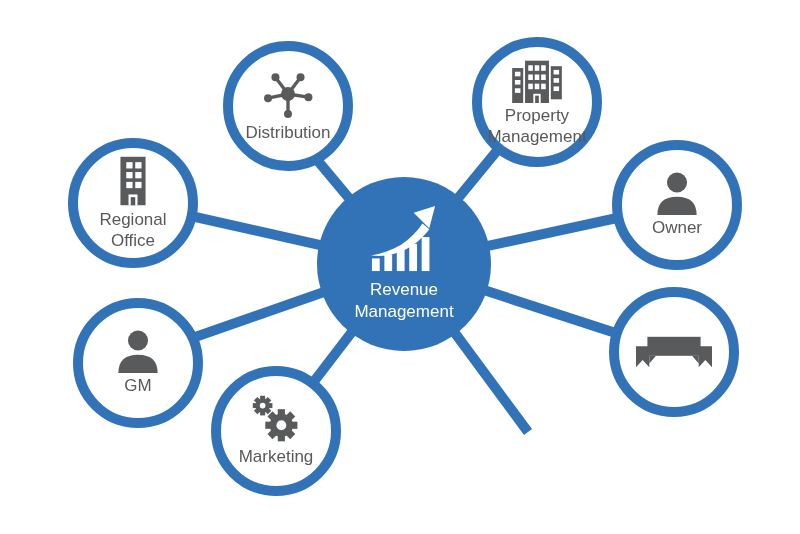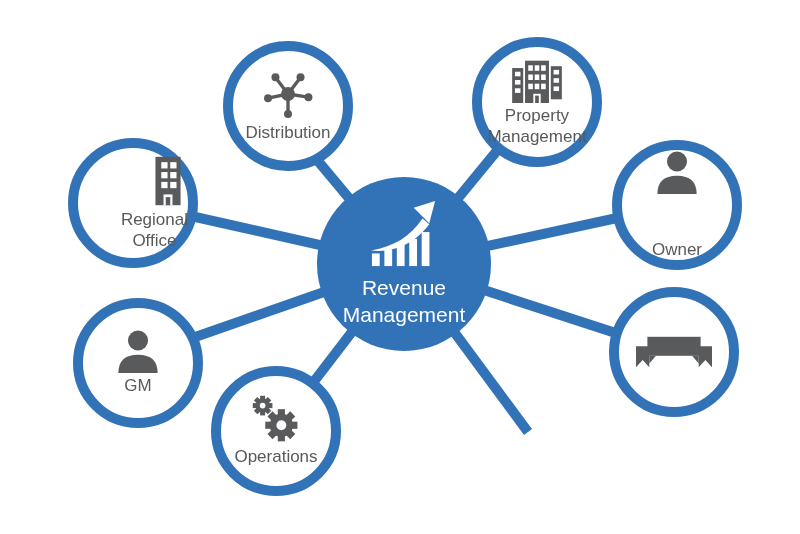--- a/index.html
+++ b/index.html
@@ -15,21 +15,21 @@
   .canvas{position:relative;width:800px;height:534px;background:var(--background);}
   .connectors{position:absolute;left:0;top:0;width:800px;height:534px;}
   .connectors line{stroke:var(--primary_blue);stroke-width:10;}
   .node{position:absolute;border-radius:50%;display:flex;flex-direction:column;
     align-items:center;justify-content:center;text-align:center;}
   .satellite{width:130px;height:130px;background:var(--node_fill);
     border:10px solid var(--primary_blue);color:var(--icon_gray);}
   .satellite .label{font-size:17px;line-height:1.18;color:var(--label_gray);
     white-space:pre-line;margin-top:3px;}
   .center-node{width:174px;height:174px;background:var(--primary_blue);color:#ffffff;}
-  .center-node .label{font-size:21px;line-height:1.3;color:#ffffff;white-space:pre-line;margin-top:6px;}
+  .center-node .label{font-size:17px;line-height:1.3;color:#ffffff;white-space:pre-line;margin-top:6px;}
   .icon{display:block;}
   .icon svg{display:block;}
 </style>
 </head>
 <body>
 
 <div class="canvas">
 
   <svg class="connectors" viewBox="0 0 800 534">
     <line x1="404" y1="264" x2="272" y2="106"></line>
@@ -85,39 +85,39 @@
         <rect x="25.5" y="29" width="5" height="6" fill="#fff"></rect>
         <rect x="32.5" y="29" width="5" height="6" fill="#fff"></rect>
         <rect x="24" y="40" width="8" height="10" fill="#fff"></rect>
         <rect x="26" y="42" width="4" height="8"></rect>
       </svg>
     </span>
     <span class="label">Property
 Management</span>
   </div>
 
-  <div class="node satellite" style="left:68px;top:138px;align-items:flex-end;">
+  <div class="node satellite" style="left:68px;top:138px;">
     <span class="icon">
       <svg width="40" height="52" viewBox="0 0 44 58" fill="currentColor">
         <rect x="8" y="2" width="28" height="54"></rect>
         <rect x="14.5" y="8" width="7" height="7" fill="#fff"></rect>
         <rect x="24.5" y="8" width="7" height="7" fill="#fff"></rect>
         <rect x="14.5" y="19" width="7" height="7" fill="#fff"></rect>
         <rect x="24.5" y="19" width="7" height="7" fill="#fff"></rect>
         <rect x="14.5" y="30" width="7" height="7" fill="#fff"></rect>
         <rect x="24.5" y="30" width="7" height="7" fill="#fff"></rect>
         <rect x="17" y="44" width="10" height="12" fill="#fff"></rect>
         <rect x="19.5" y="47" width="5" height="9"></rect>
       </svg>
     </span>
     <span class="label">Regional
 Office</span>
   </div>
 
-  <div class="node satellite" style="left:612px;top:140px;justify-content:space-between;">
+  <div class="node satellite" style="left:612px;top:140px;">
     <span class="icon">
       <svg width="46" height="44" viewBox="0 0 48 46" fill="currentColor">
         <circle cx="24" cy="12" r="10.5"></circle>
         <path d="M3.5,46 Q3.5,27 24,27 Q44.5,27 44.5,46 Z"></path>
       </svg>
     </span>
     <span class="label">Owner</span>
   </div>
 
   <div class="node satellite" style="left:73px;top:298px;">
@@ -164,21 +164,21 @@
           <rect x="30" y="17" width="8" height="10" transform="rotate(135 34 35)"></rect>
           <rect x="30" y="17" width="8" height="10" transform="rotate(180 34 35)"></rect>
           <rect x="30" y="17" width="8" height="10" transform="rotate(225 34 35)"></rect>
           <rect x="30" y="17" width="8" height="10" transform="rotate(270 34 35)"></rect>
           <rect x="30" y="17" width="8" height="10" transform="rotate(315 34 35)"></rect>
           <circle cx="34" cy="35" r="13"></circle>
           <circle cx="34" cy="35" r="5.5" fill="#fff"></circle>
         </g>
       </svg>
     </span>
-    <span class="label">Operations</span>
+    <span class="label">Marketing</span>
   </div>
 
 
   <div class="node center-node" style="left:317px;top:177px;">
     <span class="icon">
       <svg width="72" height="68" viewBox="0 0 72 70" fill="#ffffff">
         <rect x="3" y="55" width="8" height="13"></rect>
         <rect x="15.8" y="51" width="8" height="17"></rect>
         <rect x="28.6" y="46" width="8" height="22"></rect>
         <rect x="41.4" y="40" width="8" height="28"></rect>

